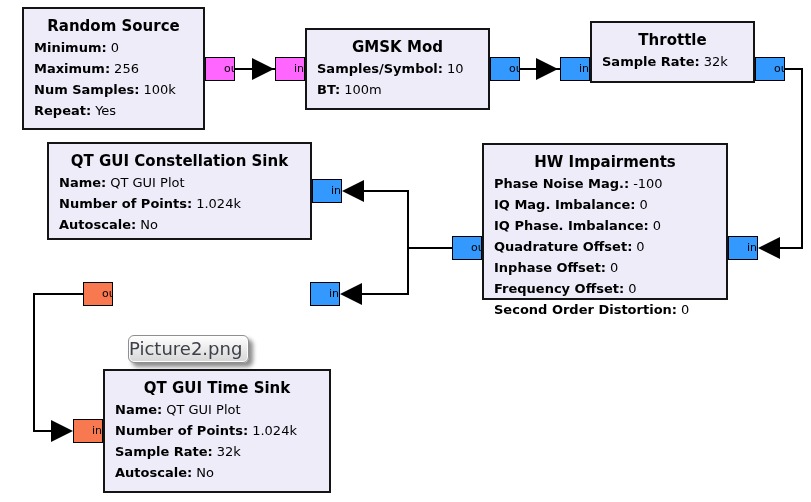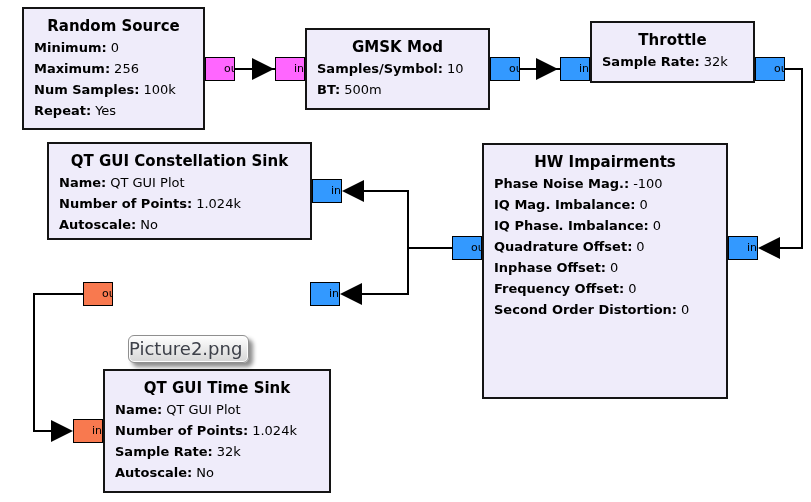--- a/index.html
+++ b/index.html
@@ -48,29 +48,29 @@
     <div class="btitle">Random Source</div>
     <div class="param"><span class="k">Minimum:</span><span class="v">0</span></div>
     <div class="param"><span class="k">Maximum:</span><span class="v">256</span></div>
     <div class="param"><span class="k">Num Samples:</span><span class="v">100k</span></div>
     <div class="param"><span class="k">Repeat:</span><span class="v">Yes</span></div>
   </div>
 
   <div class="block" style="left:305px;top:28px;width:185px;height:82px">
     <div class="btitle">GMSK Mod</div>
     <div class="param"><span class="k">Samples/Symbol:</span><span class="v">10</span></div>
-    <div class="param"><span class="k">BT:</span><span class="v">500m</span></div>
+    <div class="param"><span class="k">BT:</span><span class="v">100m</span></div>
   </div>
 
   <div class="block" style="left:590px;top:21px;width:165px;height:62px">
     <div class="btitle">Throttle</div>
     <div class="param"><span class="k">Sample Rate:</span><span class="v">32k</span></div>
   </div>
 
-  <div class="block" style="left:482px;top:143px;width:246px;height:256px">
+  <div class="block" style="left:482px;top:143px;width:246px;height:157px">
     <div class="btitle">HW Impairments</div>
     <div class="param"><span class="k">Phase Noise Mag.:</span><span class="v">-100</span></div>
     <div class="param"><span class="k">IQ Mag. Imbalance:</span><span class="v">0</span></div>
     <div class="param"><span class="k">IQ Phase. Imbalance:</span><span class="v">0</span></div>
     <div class="param"><span class="k">Quadrature Offset:</span><span class="v">0</span></div>
     <div class="param"><span class="k">Inphase Offset:</span><span class="v">0</span></div>
     <div class="param"><span class="k">Frequency Offset:</span><span class="v">0</span></div>
     <div class="param"><span class="k">Second Order Distortion:</span><span class="v">0</span></div>
   </div>
 

